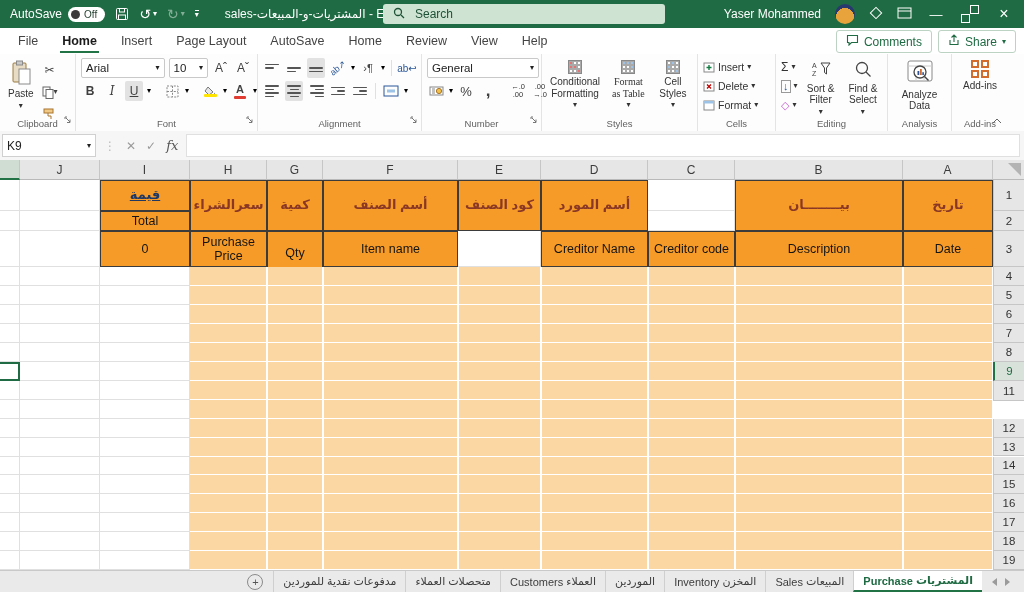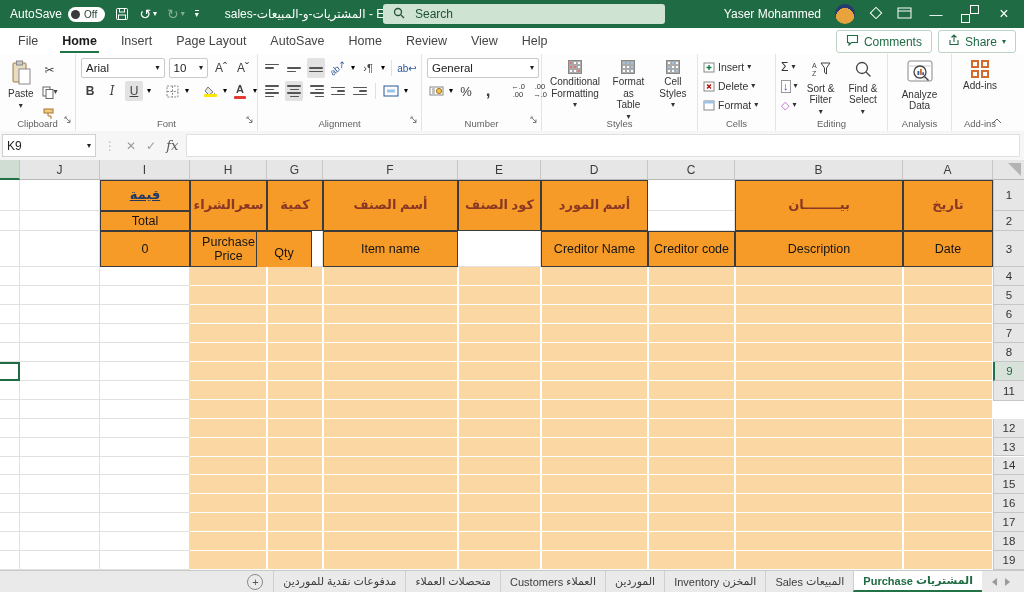--- a/index.html
+++ b/index.html
@@ -400,21 +400,21 @@
               <i style="background:#e57373"></i>
               <i style="background:#e57373"></i>
               <i></i>
               <i></i>
               <i></i>
               <i style="background:#e57373"></i>
             </span>
           <span>Conditional Formatting</span>
             <span class="chv">▾</span>
         </div>
-        <div class="bigbtn" style="width:48px;">
+        <div class="bigbtn" style="width:48px;font-family:Liberation Serif, serif;">
           <span class="grid9">
               <i style="background:#9dc3e6"></i>
               <i style="background:#9dc3e6"></i>
               <i style="background:#9dc3e6"></i>
               <i></i>
               <i></i>
               <i style="background:#9dc3e6"></i>
               <i></i>
               <i></i>
               <i></i>
@@ -624,21 +624,21 @@
       </div>
       <div class="ocell ar-h" style="left: 190px; top: 20px; width: 77px; height: 51px; background: rgb(247, 155, 40);">
         <span>سعرالشراء</span>
       </div>
       <div class="ocell en-h" style="left: 190px; top: 71px; width: 77px; height: 36px; background: rgb(247, 155, 40);">
         <span>Purchase Price</span>
       </div>
       <div class="ocell ar-h" style="left: 267px; top: 20px; width: 56px; height: 51px; background: rgb(247, 155, 40);">
         <span>كمية</span>
       </div>
-      <div class="ocell en-h" style="left: 256px; top: 71px; width: 56px; height: 45px; background: rgb(247, 155, 40);">
+      <div class="ocell en-h" style="left: 267px; top: 71px; width: 56px; height: 45px; background: rgb(247, 155, 40);">
         <span>Qty</span>
       </div>
       <div class="ocell ar-h" style="left: 323px; top: 20px; width: 135px; height: 51px; background: rgb(247, 155, 40);">
         <span>أسم الصنف</span>
       </div>
       <div class="ocell en-h" style="left: 323px; top: 71px; width: 135px; height: 36px; background: rgb(247, 155, 40);">
         <span>Item name</span>
       </div>
       <div class="ocell ar-h" style="left: 458px; top: 20px; width: 83px; height: 51px; background: rgb(247, 155, 40);">
         <span>كود الصنف</span>

